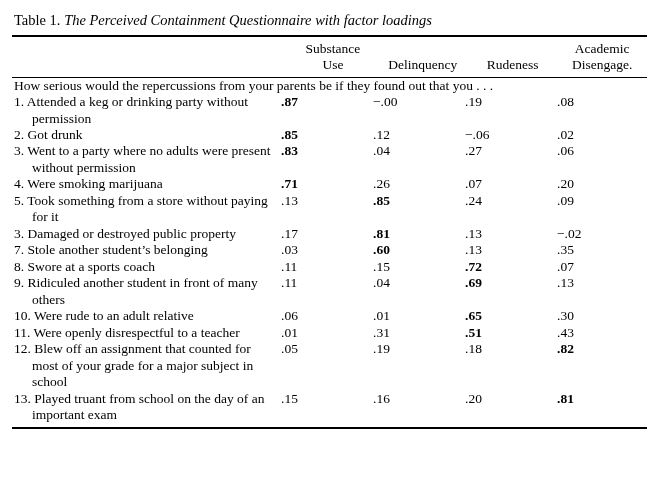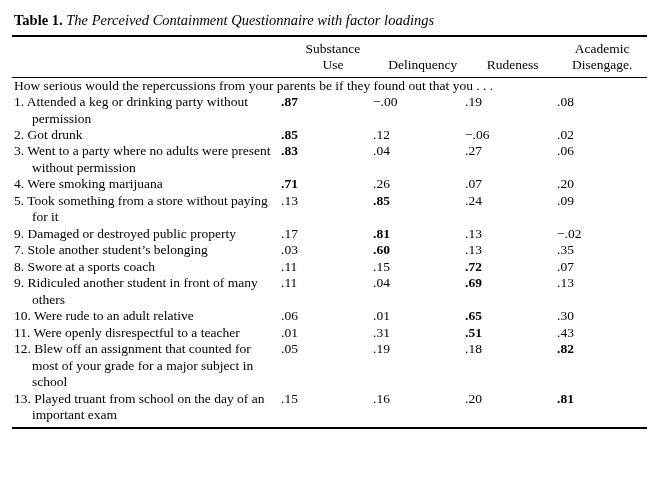--- a/index.html
+++ b/index.html
@@ -20,21 +20,21 @@
     height: 501px;
     padding: 0;
     box-sizing: border-box;
   }
   .caption {
     font-size: 14.5px;
     padding: 12px 14px 6px 14px;
     line-height: 1.2;
   }
   .caption .tbl-num {
-    font-weight: bold;
+    font-weight: normal;
     font-style: normal;
   }
   .caption .tbl-title {
     font-style: italic;
   }
   .rule-thick {
     border-top: 2px solid #000;
     margin: 0 12px;
   }
   .rule-thin {
@@ -175,21 +175,21 @@
           <td class="item">
             <span class="item-text">5. Took something from a store without paying for it</span>
           </td>
           <td class="num">.13</td>
           <td class="num bold">.85</td>
           <td class="num">.24</td>
           <td class="num">.09</td>
         </tr>
         <tr>
           <td class="item">
-            <span class="item-text">9. Damaged or destroyed public property</span>
+            <span class="item-text">3. Damaged or destroyed public property</span>
           </td>
           <td class="num">.17</td>
           <td class="num bold">.81</td>
           <td class="num">.13</td>
           <td class="num">−.02</td>
         </tr>
         <tr>
           <td class="item">
             <span class="item-text">7. Stole another student’s belonging</span>
           </td>

